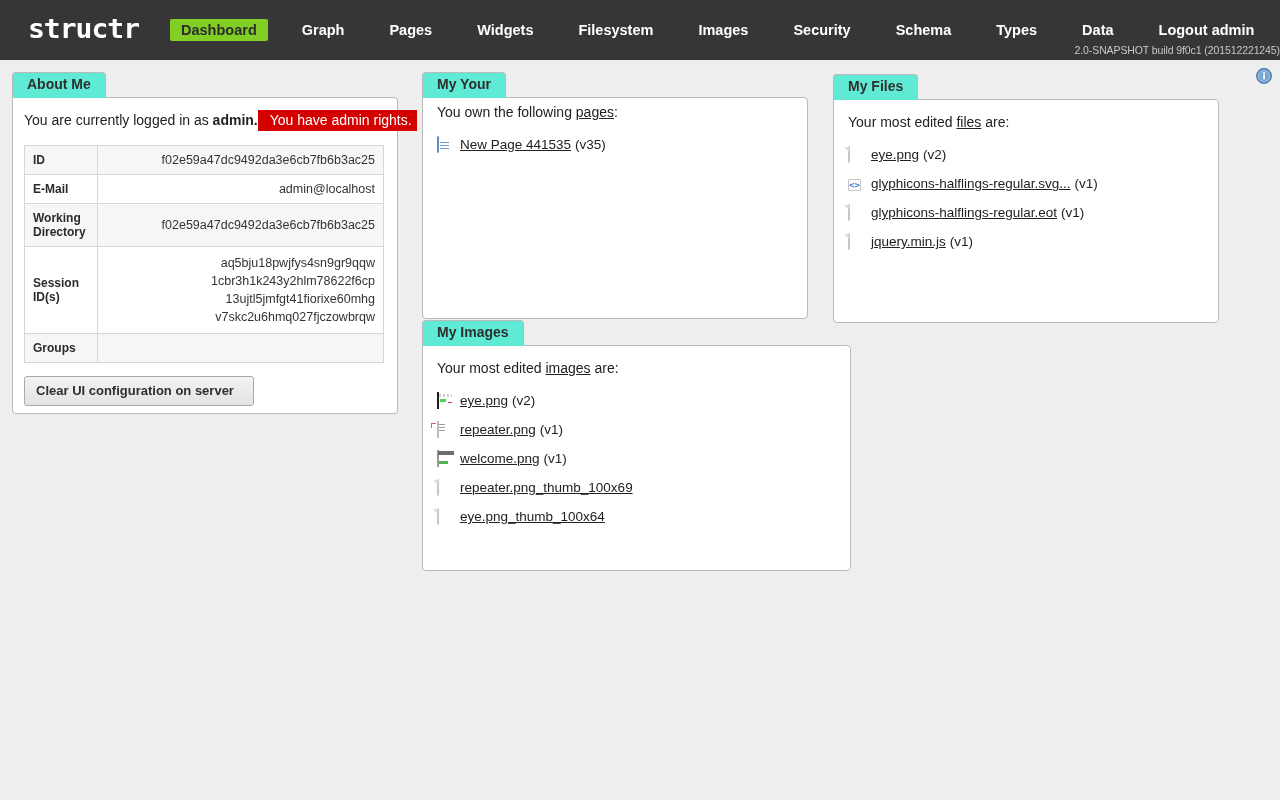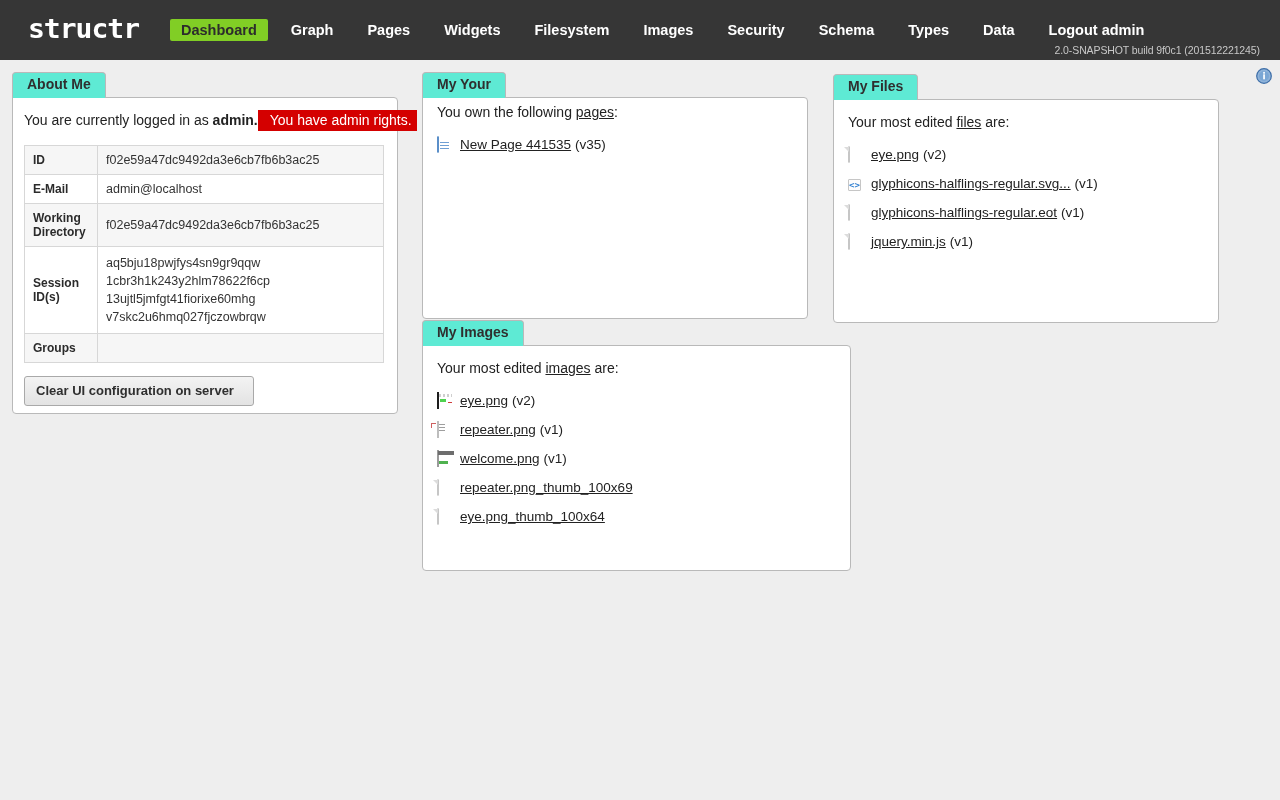--- a/index.html
+++ b/index.html
@@ -38,33 +38,33 @@
     display: flex;
     align-items: flex-start;
     padding-top: 19px;
     gap: 0px;
   }
   .nav-item {
     font-size: 14.5px;
     font-weight: bold;
     color: #ffffff;
     padding: 4px 11px;
-    margin-right: 12px;
+    margin-right: 23px;
     line-height: 14px;
     cursor: pointer;
     white-space: nowrap;
   }
   .nav-item.active {
     background: #81ce25;
     color: #2c2c2c;
     border-radius: 2px;
   }
   #version {
     position: absolute;
-    right: 20px;
+    right: 0;
     top: 44px;
     font-size: 10.5px;
     color: #c8c8c8;
     letter-spacing: -0.1px;
   }
 
   
   #info-icon {
     position: absolute;
     right: 8px;
@@ -128,21 +128,21 @@
     border: 1px solid #d7d7d7;
     padding: 7px 8px;
     vertical-align: middle;
   }
   #about-table td.k {
     width: 73px;
     font-weight: bold;
     color: #2b2b2b;
     font-size: 12px;
   }
-  #about-table td.v { color: #333; }
+  #about-table td.v { color: #333; text-align: right; }
   #about-table tr.shade td { background: #f6f6f6; }
   #about-table tr.plain td { background: #ffffff; }
   .sess-line { line-height: 18px; white-space: nowrap; }
   #clear-ui-btn {
     margin-top: 13px;
     display: inline-block;
     background: linear-gradient(#f3f3f3, #e3e3e3);
     border: 1px solid #a9a9a9;
     border-radius: 3px;
     font-family: "Liberation Sans", sans-serif;

